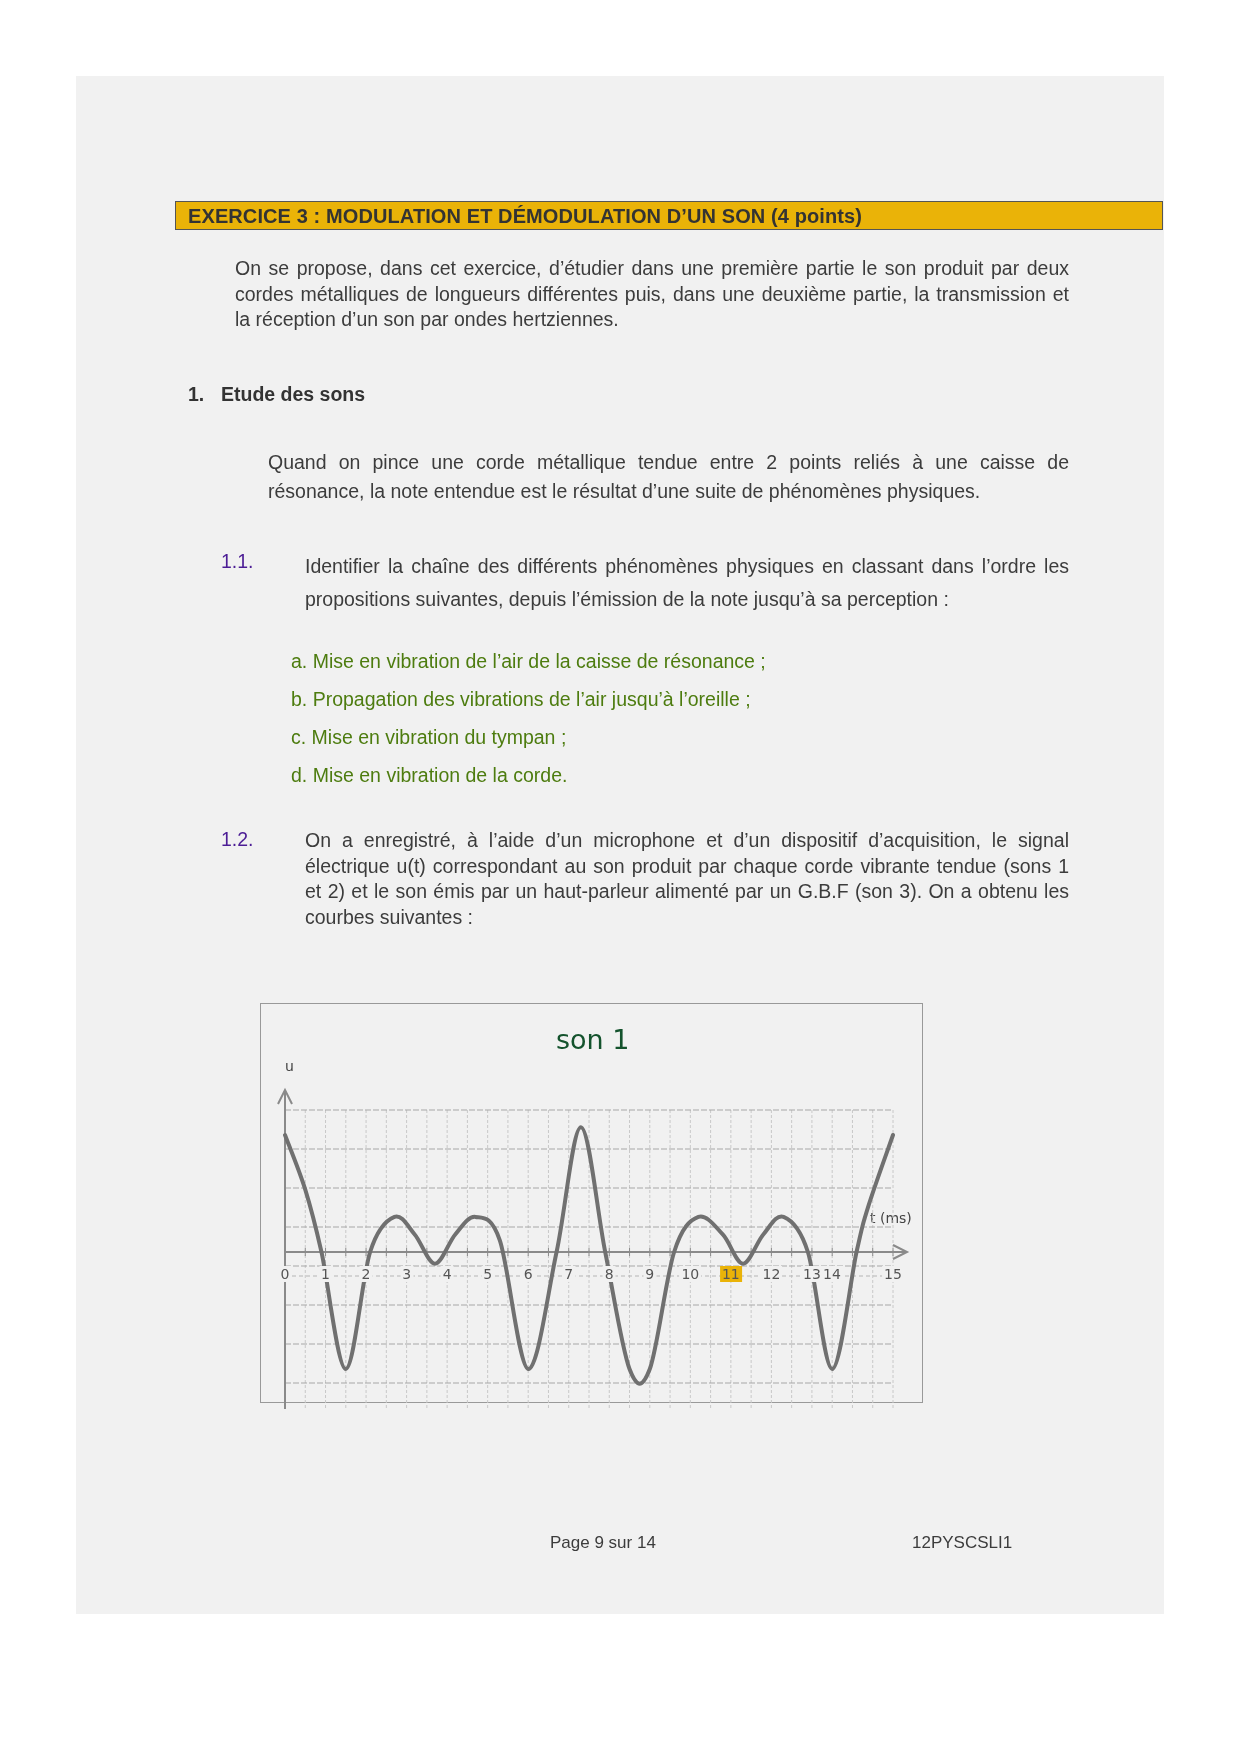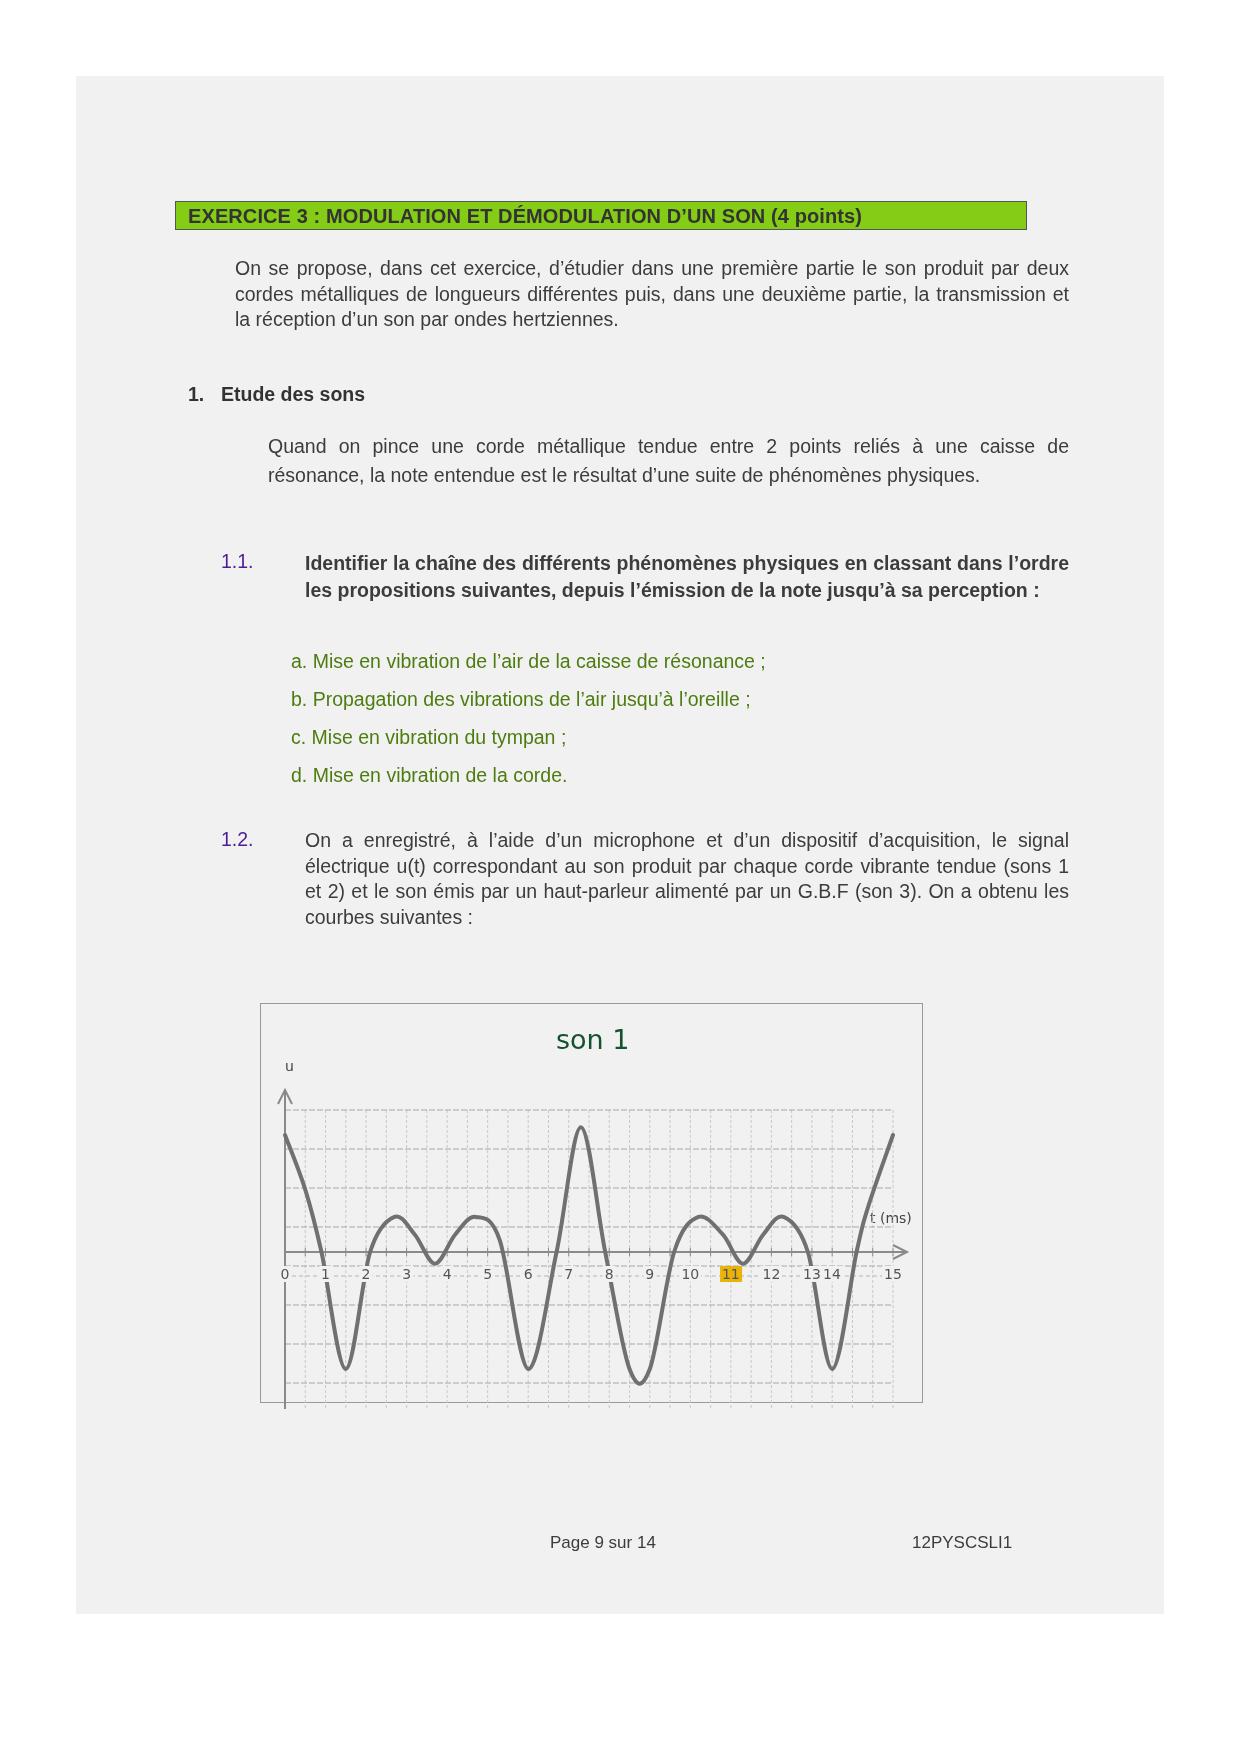--- a/index.html
+++ b/index.html
@@ -1,20 +1,20 @@
 <!DOCTYPE html>
 <html><head>
 <meta charset="utf-8">
 <style>
   html, body { margin:0; padding:0; }
   body { width:1240px; height:1754px; background:#ffffff; position:relative; overflow:hidden;
          font-family:"Liberation Sans", sans-serif; color:#3a3a3a; }
   .paper { position:absolute; left:76px; top:76px; width:1088px; height:1538px; background:#f1f1f1; }
-  .title-box { position:absolute; left:175px; top:201px; width:852px; height:29px;
-               border:1.5px solid #555; box-sizing:border-box; background:#84cc16; }
+  .title-box { position:absolute; left:175px; top:201px; width:988px; height:29px;
+               border:1.5px solid #555; box-sizing:border-box; background:#eab308; }
   .title-box span { position:absolute; left:12px; top:3px; font-size:20px; font-weight:bold; color:#333; letter-spacing:0.1px; }
   .para { position:absolute; font-size:19.5px; line-height:25.5px; text-align:justify; color:#3c3c3c;margin-left:47px; }
   .para.last-left { text-align-last:left; }
   .heading { position:absolute; font-size:19.5px; font-weight:bold; color:#333; }
   .num { position:absolute; font-size:19.5px; color:#4c1d95; }
   .item { position:absolute; font-size:19.5px; color:#4d7c0f; }
   .chart-box { position:absolute; left:260px; top:1003px; width:663px; height:400px;
                border:1px solid #999; box-sizing:border-box; }
   .chart-title { position:absolute; font-family:"DejaVu Sans", sans-serif; font-size:27px; color:#14532d; }
   .axis-lbl { position:absolute; font-family:"DejaVu Sans", sans-serif; font-size:14px; color:#444; }
@@ -29,24 +29,24 @@
 
 <div class="title-box">
   <span>EXERCICE 3 : MODULATION ET DÉMODULATION D’UN SON (4 points)</span>
 </div>
 
 <div class="para last-left" style="left:188px; top:256px; width:834px;">On se propose, dans cet exercice, d’étudier dans une première partie le son produit par deux cordes métalliques de longueurs différentes puis, dans une deuxième partie, la transmission et la réception d’un son par ondes hertziennes.</div>
 
 <div class="heading" style="left:188px; top:383px;">1.</div>
 <div class="heading" style="left:221px; top:383px;">Etude des sons</div>
 
-<div class="para last-left" style="left:221px; top:432px; width:801px; line-height:28.5px;">Quand on pince une corde métallique tendue entre 2 points reliés à une caisse de résonance, la note entendue est le résultat d’une suite de phénomènes physiques.</div>
+<div class="para last-left" style="left:221px; top:448px; width:801px; line-height:28.5px;">Quand on pince une corde métallique tendue entre 2 points reliés à une caisse de résonance, la note entendue est le résultat d’une suite de phénomènes physiques.</div>
 
 <div class="num" style="left:221px; top:550px;">1.1.</div>
-<div class="para last-left" style="left:258px; top:550px; width:764px; line-height:27px;font-weight:bold;">Identifier la chaîne des différents phénomènes physiques en classant dans l’ordre les propositions suivantes, depuis l’émission de la note jusqu’à sa perception :</div>
+<div class="para last-left" style="left:258px; top:550px; width:764px; line-height:33px;">Identifier la chaîne des différents phénomènes physiques en classant dans l’ordre les propositions suivantes, depuis l’émission de la note jusqu’à sa perception :</div>
 
 <div class="item" style="left:291px; top:650px;">a. Mise en vibration de l’air de la caisse de résonance ;</div>
 <div class="item" style="left:291px; top:688px;">b. Propagation des vibrations de l’air jusqu’à l’oreille ;</div>
 <div class="item" style="left:291px; top:726px;">c. Mise en vibration du tympan ;</div>
 <div class="item" style="left:291px; top:764px;">d. Mise en vibration de la corde.</div>
 
 <div class="num" style="left:221px; top:828px;">1.2.</div>
 <div class="para last-left" style="left:258px; top:828px; width:764px; line-height:25.5px;">On a enregistré, à l’aide d’un microphone et d’un dispositif d’acquisition, le signal électrique u(t) correspondant au son produit par chaque corde vibrante tendue (sons 1 et 2) et le son émis par un haut-parleur alimenté par un G.B.F (son 3). On a obtenu les courbes suivantes :</div>
 
 <div class="chart-box"></div>

